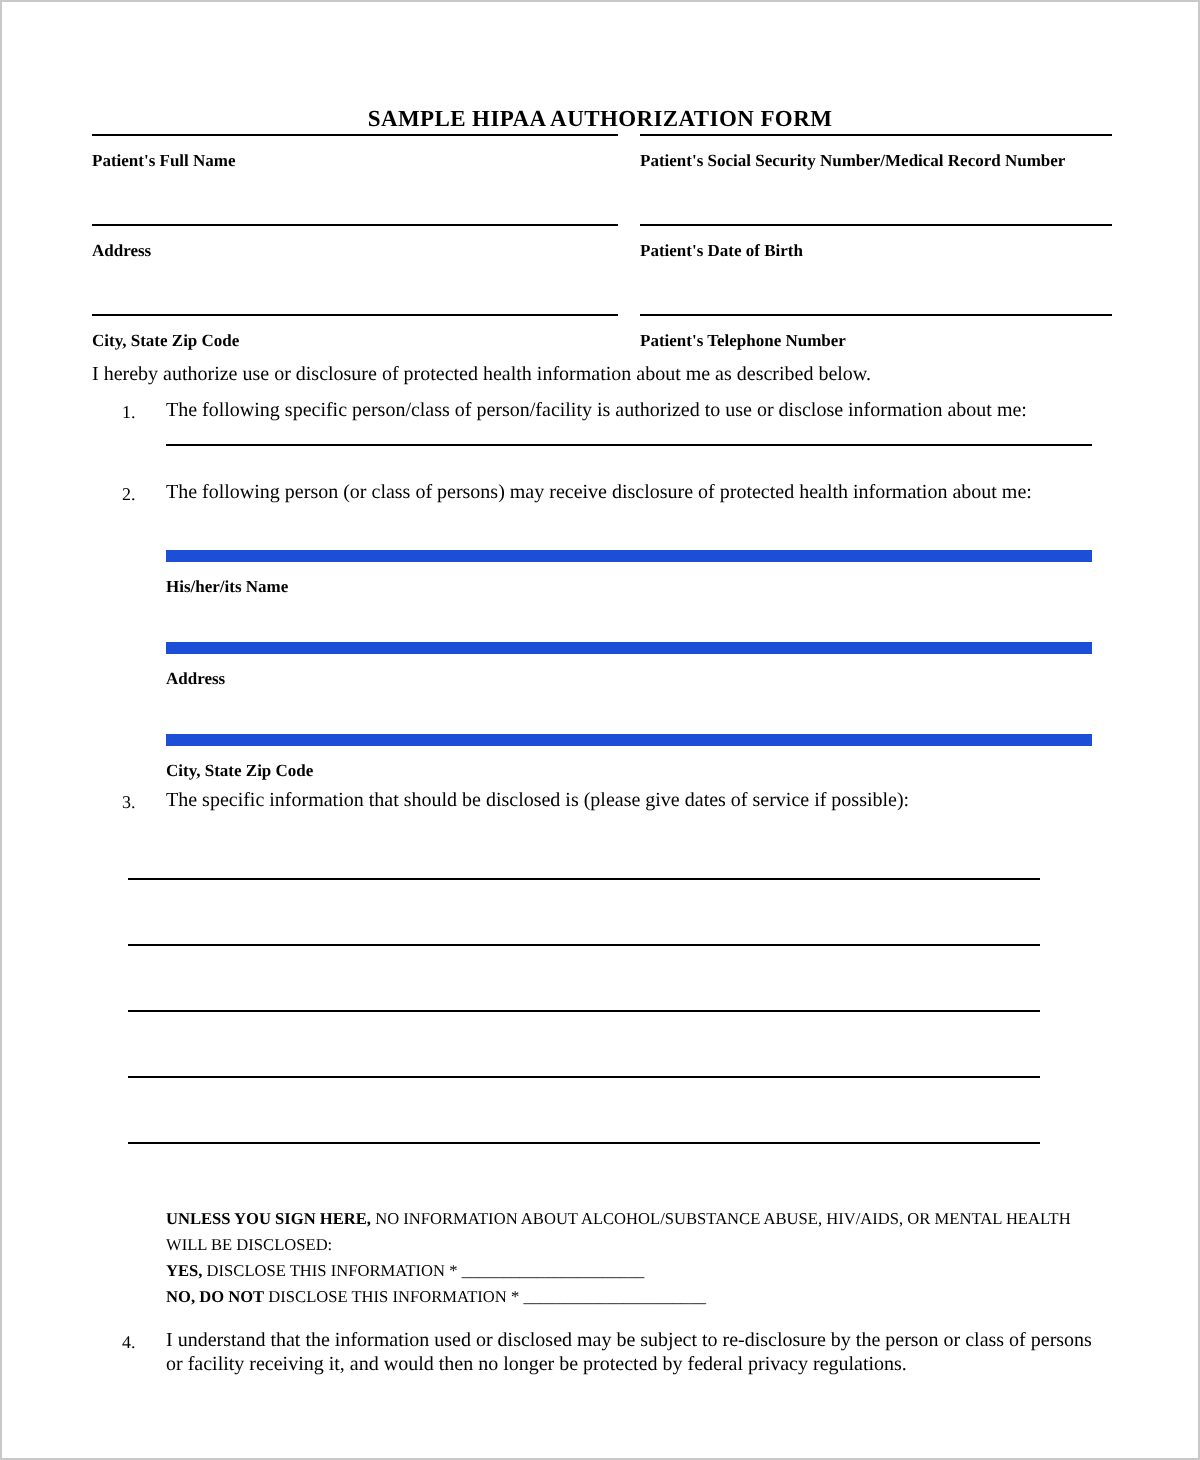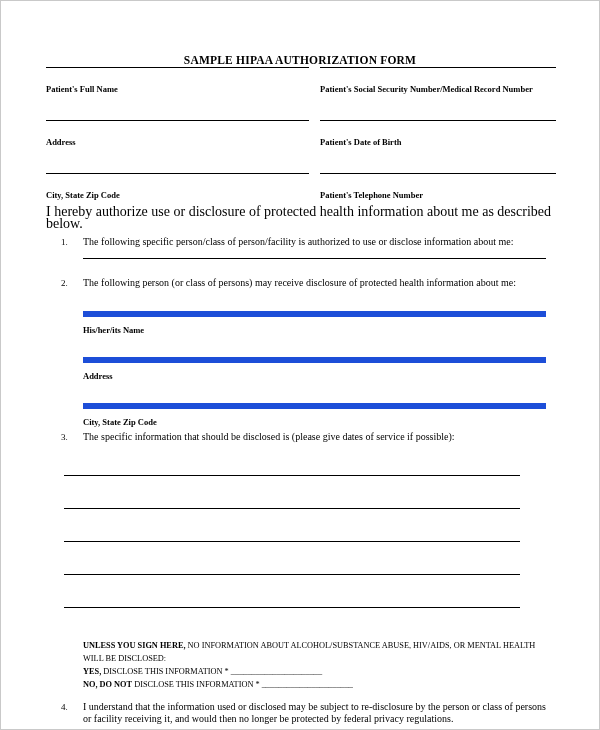--- a/index.html
+++ b/index.html
@@ -9,25 +9,25 @@
     border: 1px solid #c9c9c9;
     padding: 52px 45px 0 45px;
     font-family: "Liberation Serif", serif;
     color: #000; background: #fff; overflow: hidden;
   }
   .title {
     text-align: center; font-weight: bold;
     font-size: 11.5px; line-height: 14px; letter-spacing: .2px;
   }
   .fields-grid { display: grid; grid-template-columns: 263px 236px; column-gap: 11px; }
-  .field { border-top: 1px solid #000; padding-top: 10px; }
+  .field { border-top: 1px solid #000; padding-top: 2px; }
   .h-tall { height: 42px; }
   .h-short { height: 22px; }
   .flabel { font-weight: bold; font-size: 8.5px; white-space: nowrap; display: inline-block; }
-  .intro { font-size: 14px; line-height: 12px; margin: 0 0 6px 0; }
+  .intro { font-size: 10px; line-height: 12px; margin: 0 0 6px 0; }
   .li { display: flex; padding-left: 15px; }
   .num { width: 22px; flex: none; font-size: 9px; line-height: 12px; }
   .li-body { flex: 1; min-width: 0; padding-right: 8px; }
   .li-text { font-size: 10px; line-height: 12px; margin: 0; font-family: Liberation Serif, serif; }
   .nowrap { white-space: nowrap; }
   .fill-line { height: 10px; border-bottom: 1px solid #000; margin-bottom: 18px; }
   .sub-field { border-top: 6px solid #1d4ed8; padding-top: 2px; }
   .sub-field.first { margin-top: 22px; }
   .sf-tall { height: 38px; }
   .sf-short { height: 20px; }

